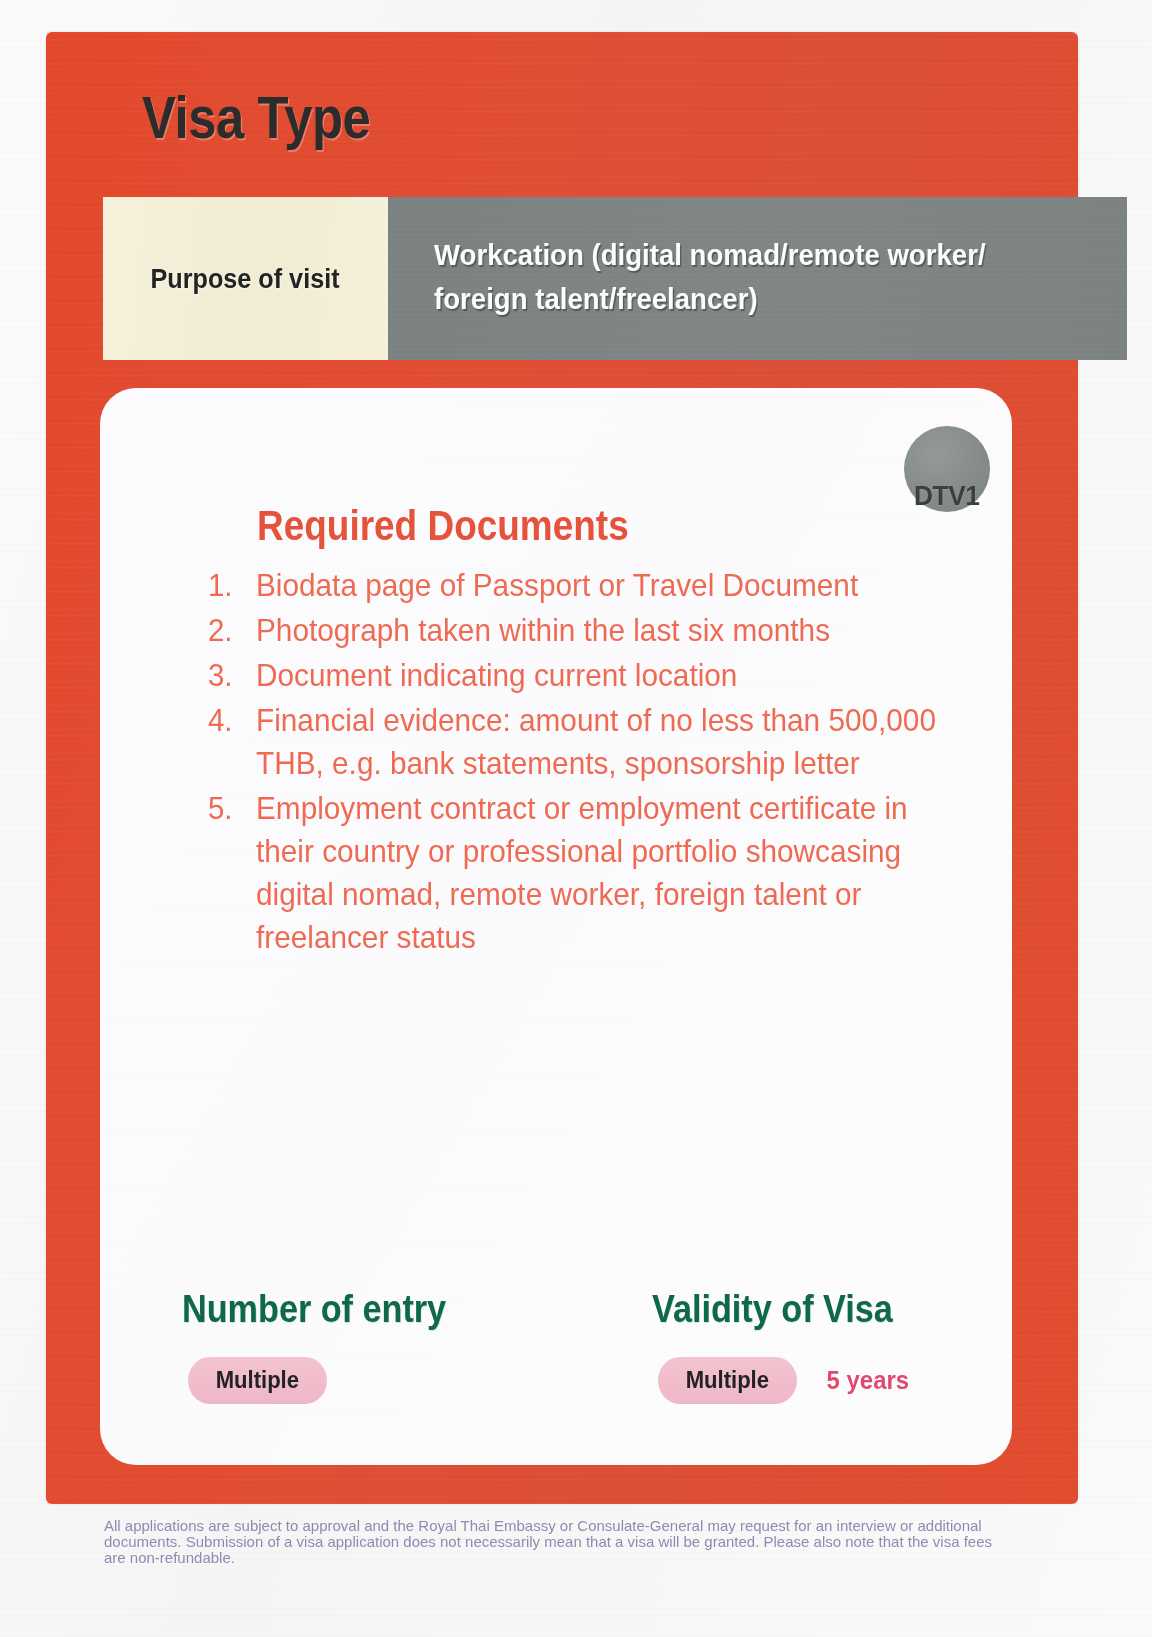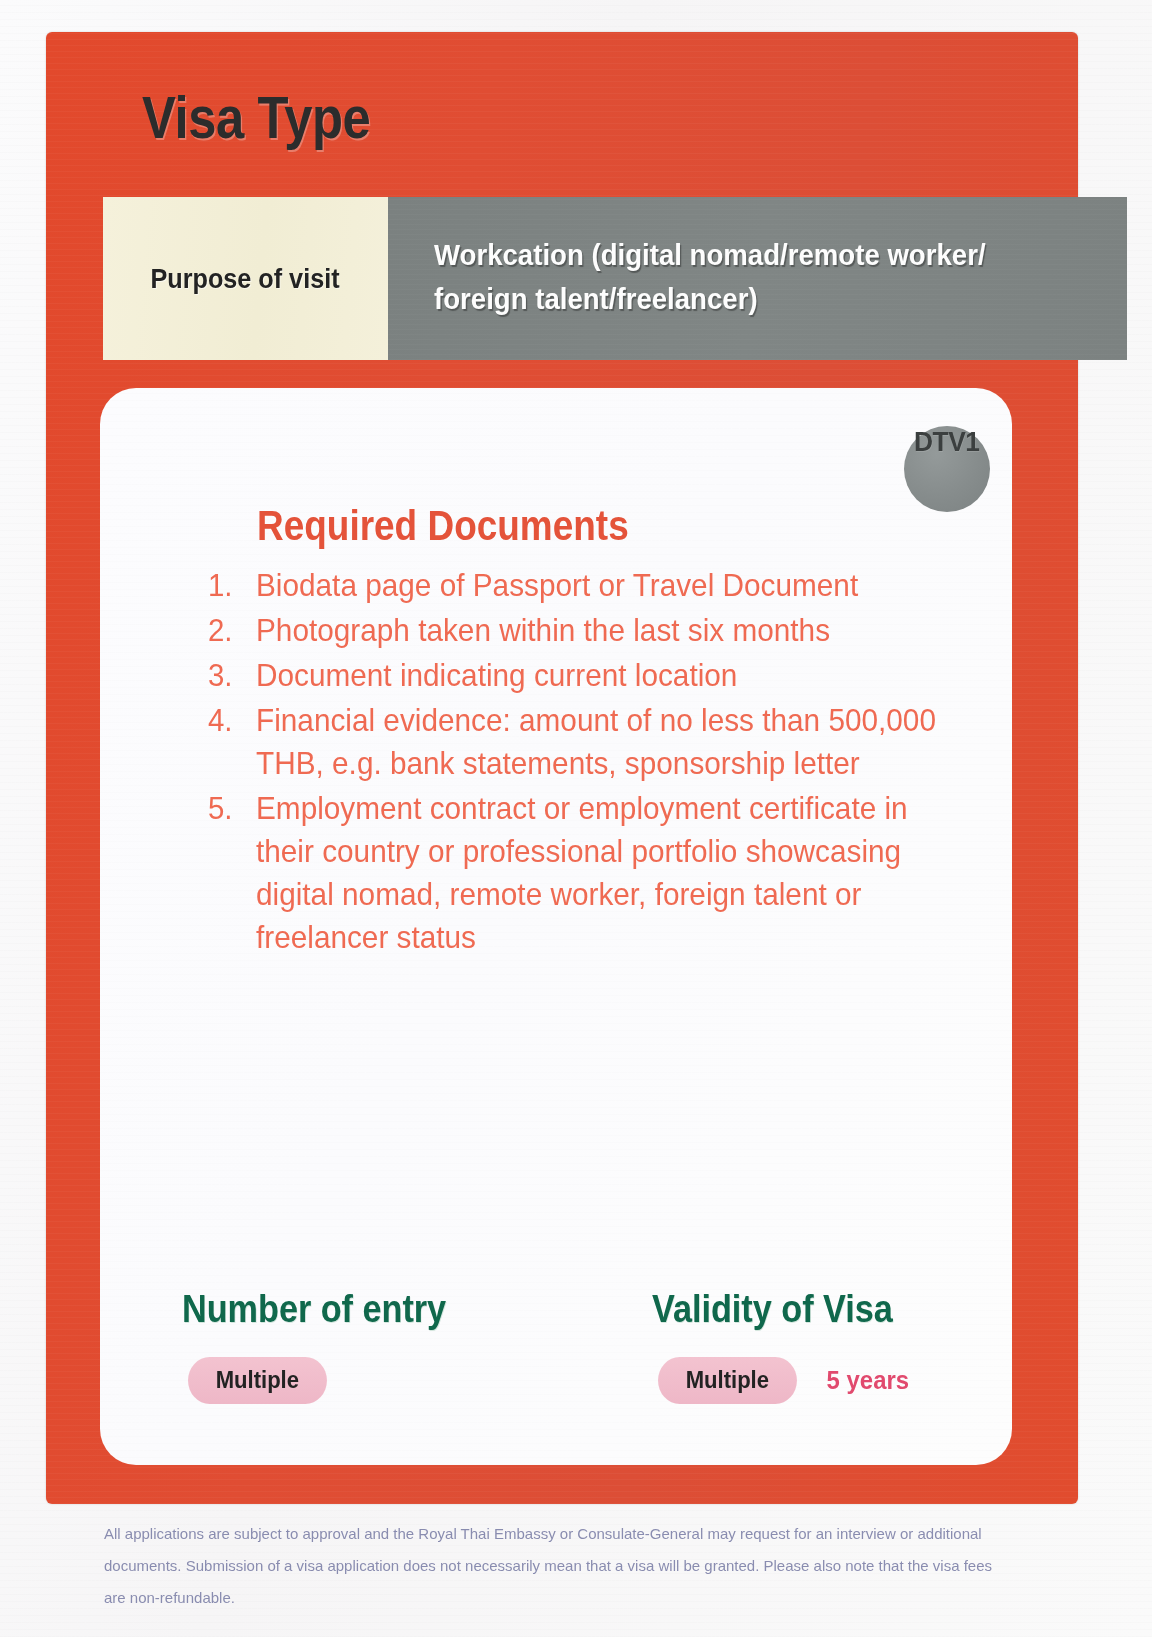--- a/index.html
+++ b/index.html
@@ -147,21 +147,21 @@
   
   .dtv-badge {
     position: absolute;
     right: 22px;
     top: 38px;
     width: 86px;
     height: 86px;
     border-radius: 50%;
     background: radial-gradient(circle at 38% 32%, #949a9a 0%, #868c8c 55%, #7c8282 100%);
     display: flex;
-    align-items: flex-start;
+    align-items: flex-end;
     justify-content: center;
   }
   .dtv-badge-label {
     font-family: "Liberation Sans Narrow", "Liberation Sans", sans-serif;
     font-weight: bold;
     font-size: 28px;
     color: #3b3f3f;
     letter-spacing: -0.5px;
     transform: scaleX(0.94);
     text-shadow: 0.5px 0.5px 0 rgba(255,255,255,0.12);
@@ -267,21 +267,21 @@
   }
 
   
   .disclaimer {
     position: absolute;
     left: 104px;
     top: 1518px;
     width: 910px;
     font-family: "Liberation Sans", sans-serif;
     font-size: 15px;
-    line-height: 32px;
+    line-height: 16px;
     color: #6b6f9c;
     opacity: 0.78;
     text-shadow: 0.4px 0.4px 0 rgba(255,255,255,0.12);
   }
 </style>
 </head>
 <body>
 
 <div class="page"></div>
 

